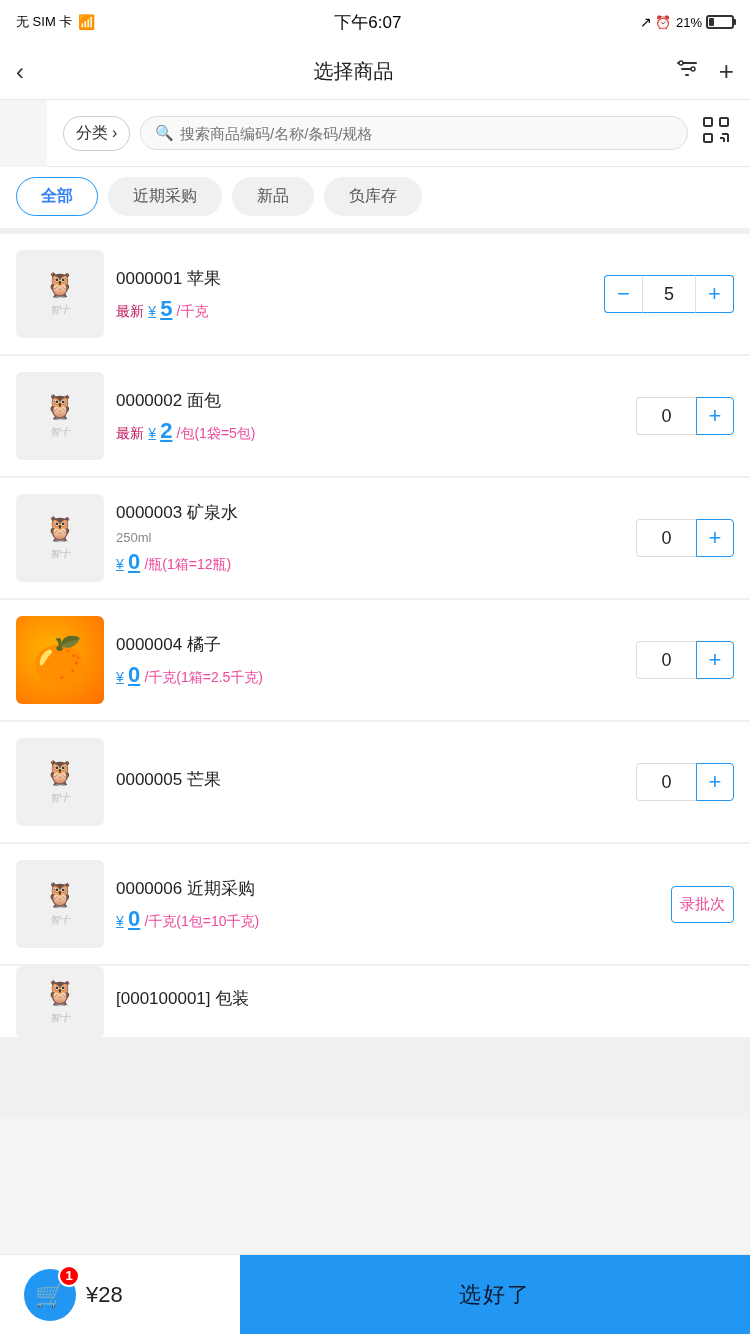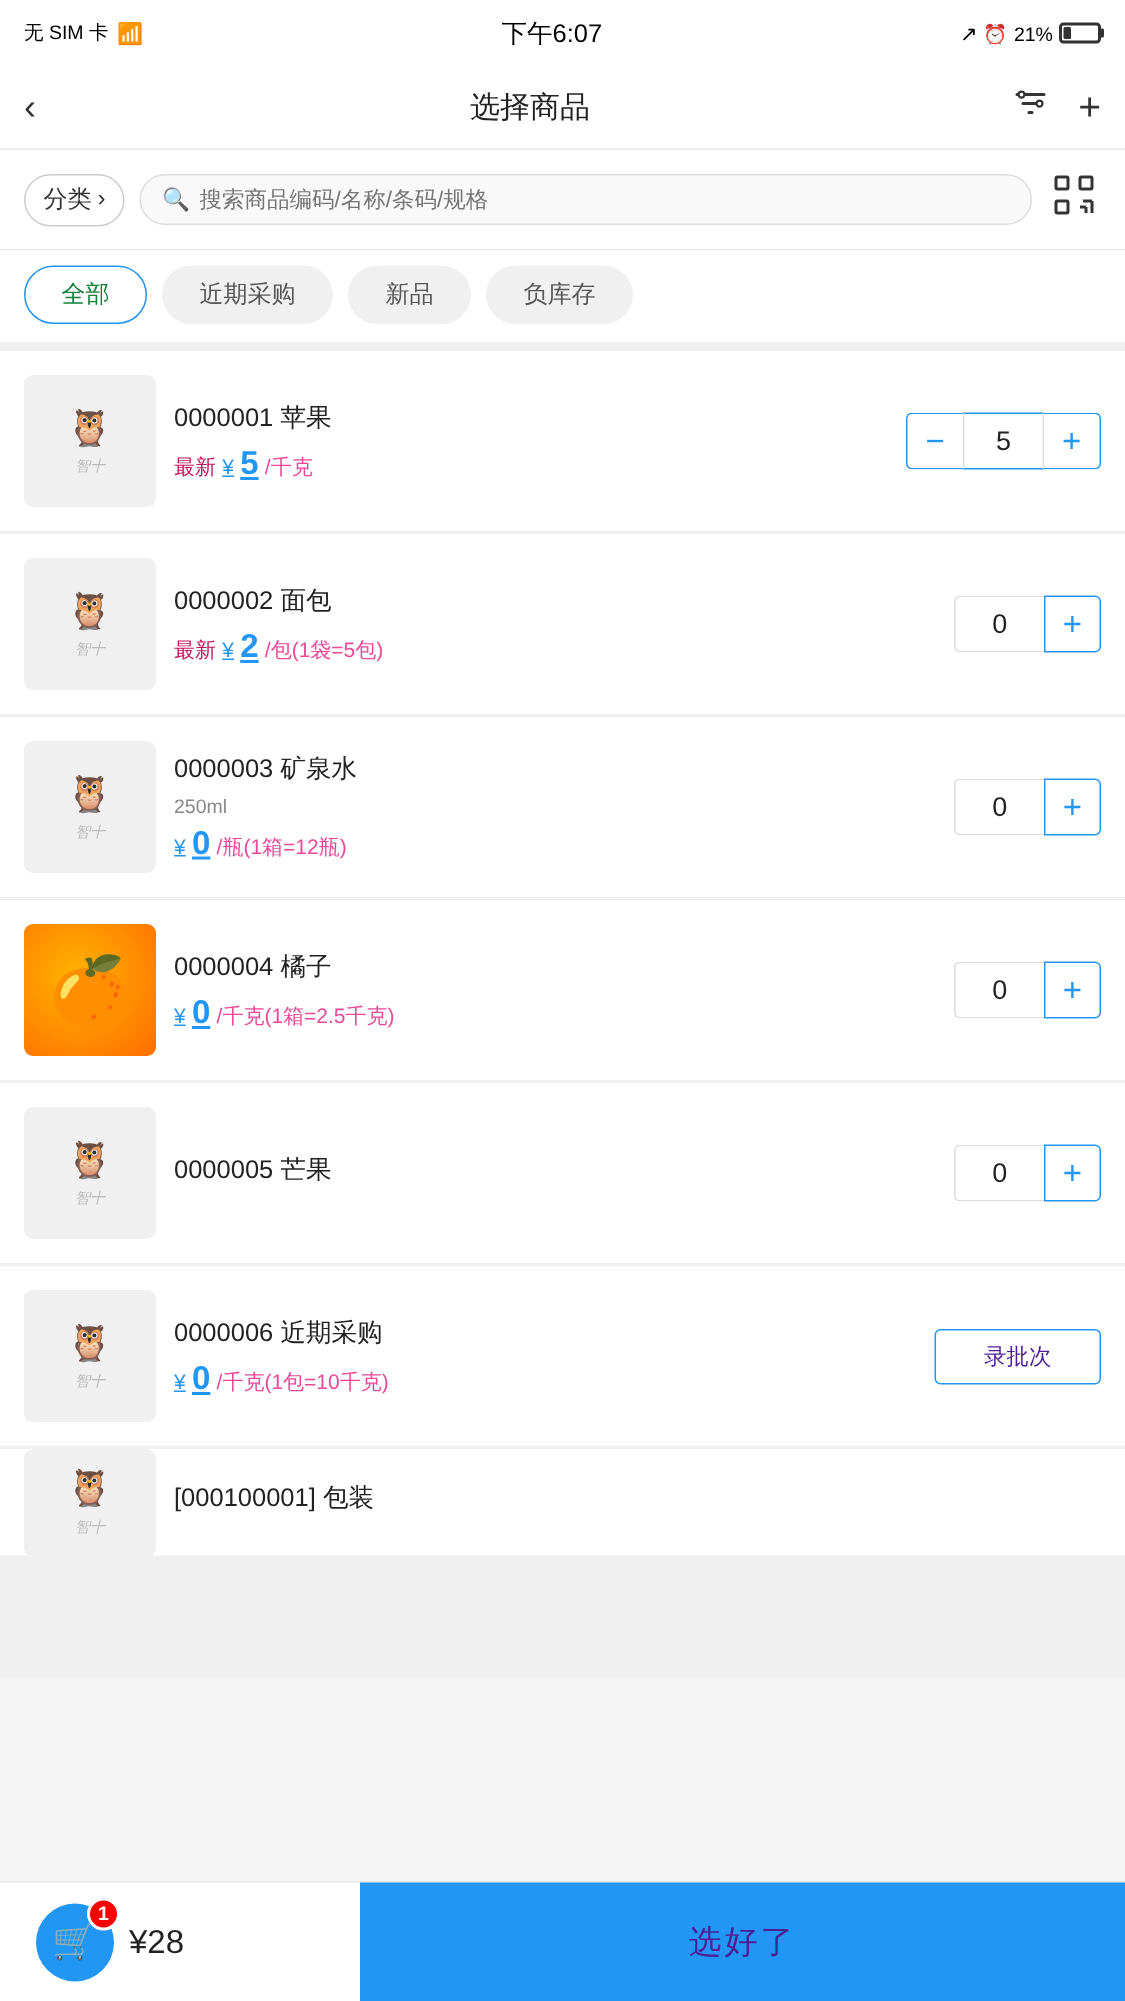--- a/index.html
+++ b/index.html
@@ -65,20 +65,21 @@
     .nav-filter-icon, .nav-add-icon { font-size: 22px; color: #333; cursor: pointer; }
 
     
     .search-bar {
       background: #fff;
       padding: 12px 16px;
       display: flex;
       align-items: center;
       gap: 10px;
       border-bottom: 1px solid #e8e8e8;
+      margin-left: 47px;
     }
     .category-btn {
       display: flex; align-items: center; gap: 4px;
       border: 1px solid #ccc; border-radius: 18px;
       padding: 6px 12px;
       font-size: 16px; color: #333;
       background: #fff; cursor: pointer;
       white-space: nowrap;
     }
     .search-input-wrap {
@@ -111,22 +112,22 @@
       border-radius: 20px;
       font-size: 16px;
       cursor: pointer;
       border: 1px solid transparent;
       background: #f0f0f0;
       color: #555;
     }
     .filter-tab.active {
       background: #fff;
       border: 1.5px solid #2196F3;
-      color: #15803d;
-      font-weight: 400;
+      color: #3b82f6;
+      font-weight: 700;
       text-align: right;
     }
 
     
     .product-list { background: #f0f0f0; }
 
     .product-item {
       background: #fff;
       display: flex;
       align-items: center;
@@ -214,24 +215,24 @@
       color: #2196F3;
       font-size: 22px;
       display: flex; align-items: center; justify-content: center;
       cursor: pointer;
       border-radius: 0 4px 4px 0;
     }
 
     
     .batch-btn {
       border: 1.5px solid #2196F3;
-      color: #4c1d95;
+      color: #ec4899;
       background: #fff;
       border-radius: 4px;
-      padding: 8px 32px;
+      padding: 8px 8px;
       font-size: 15px;
       cursor: pointer;
       white-space: nowrap;
     }
 
     
     .bottom-bar {
       position: fixed;
       bottom: 0; left: 0;
       width: 750px;
@@ -263,21 +264,21 @@
       font-size: 13px; font-weight: 600;
       display: flex; align-items: center; justify-content: center;
       border: 2px solid #fff;
     }
     .cart-total { font-size: 22px; color: #222; font-weight: 500; }
 
     .confirm-btn {
       flex: 1;
       height: 100%;
       background: #2196F3;
-      color: #4c1d95;
+      color: #0f172a;
       font-size: 22px;
       font-weight: 500;
       border: none;
       cursor: pointer;
       letter-spacing: 2px;
     }
 
     
     .orange-img {
       width: 88px; height: 88px;

